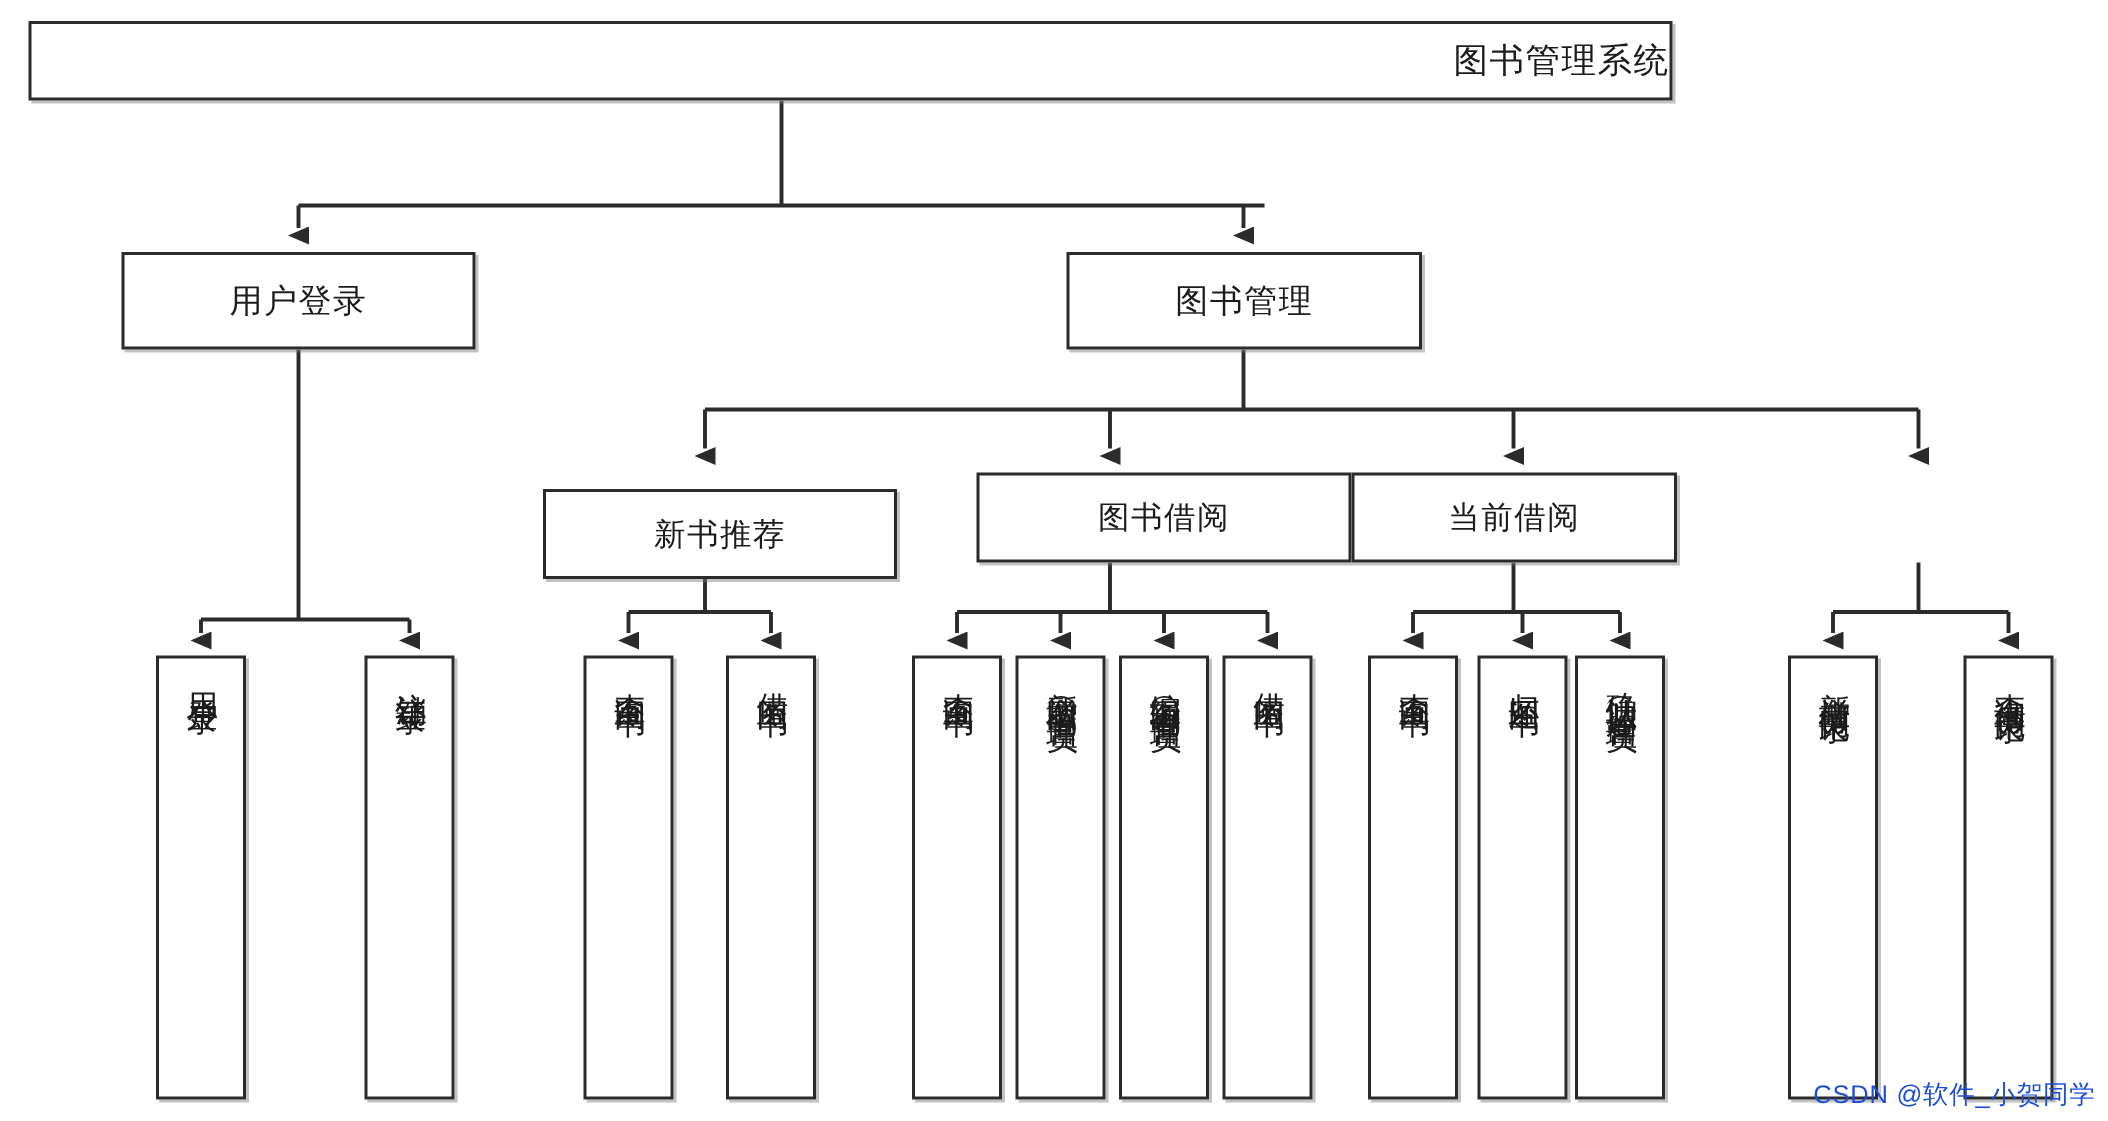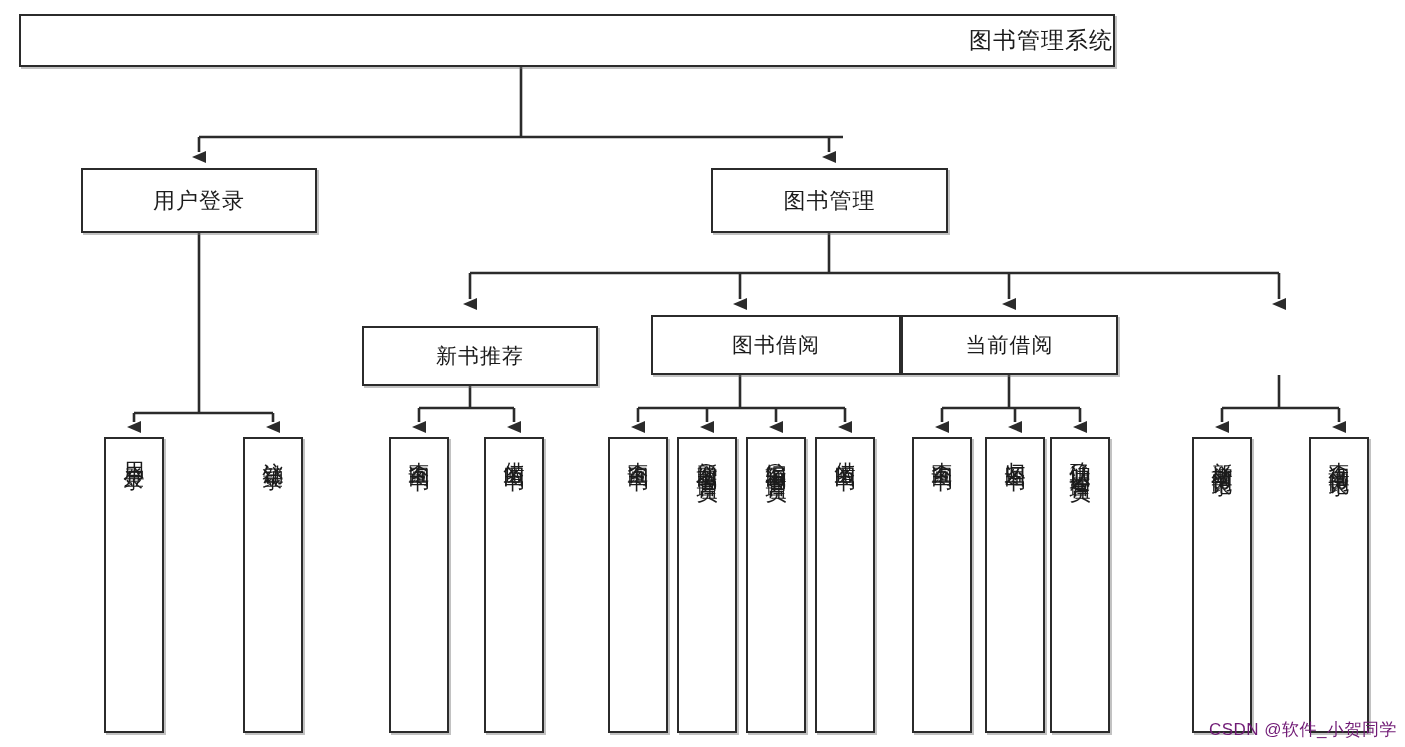--- a/index.html
+++ b/index.html
@@ -61,21 +61,21 @@
   }
   .htext {
     letter-spacing: 1px;
     white-space: nowrap;
   }
   #watermark {
     position: absolute;
     right: 8px;
     bottom: 6px;
     font-size: 17px;
-    color: #701a75;
+    color: #1d4ed8;
     letter-spacing: 0.5px;
     z-index: 5;
     white-space: nowrap;
   }
 </style>
 </head>
 <body>
 
 <div id="canvas">
 

